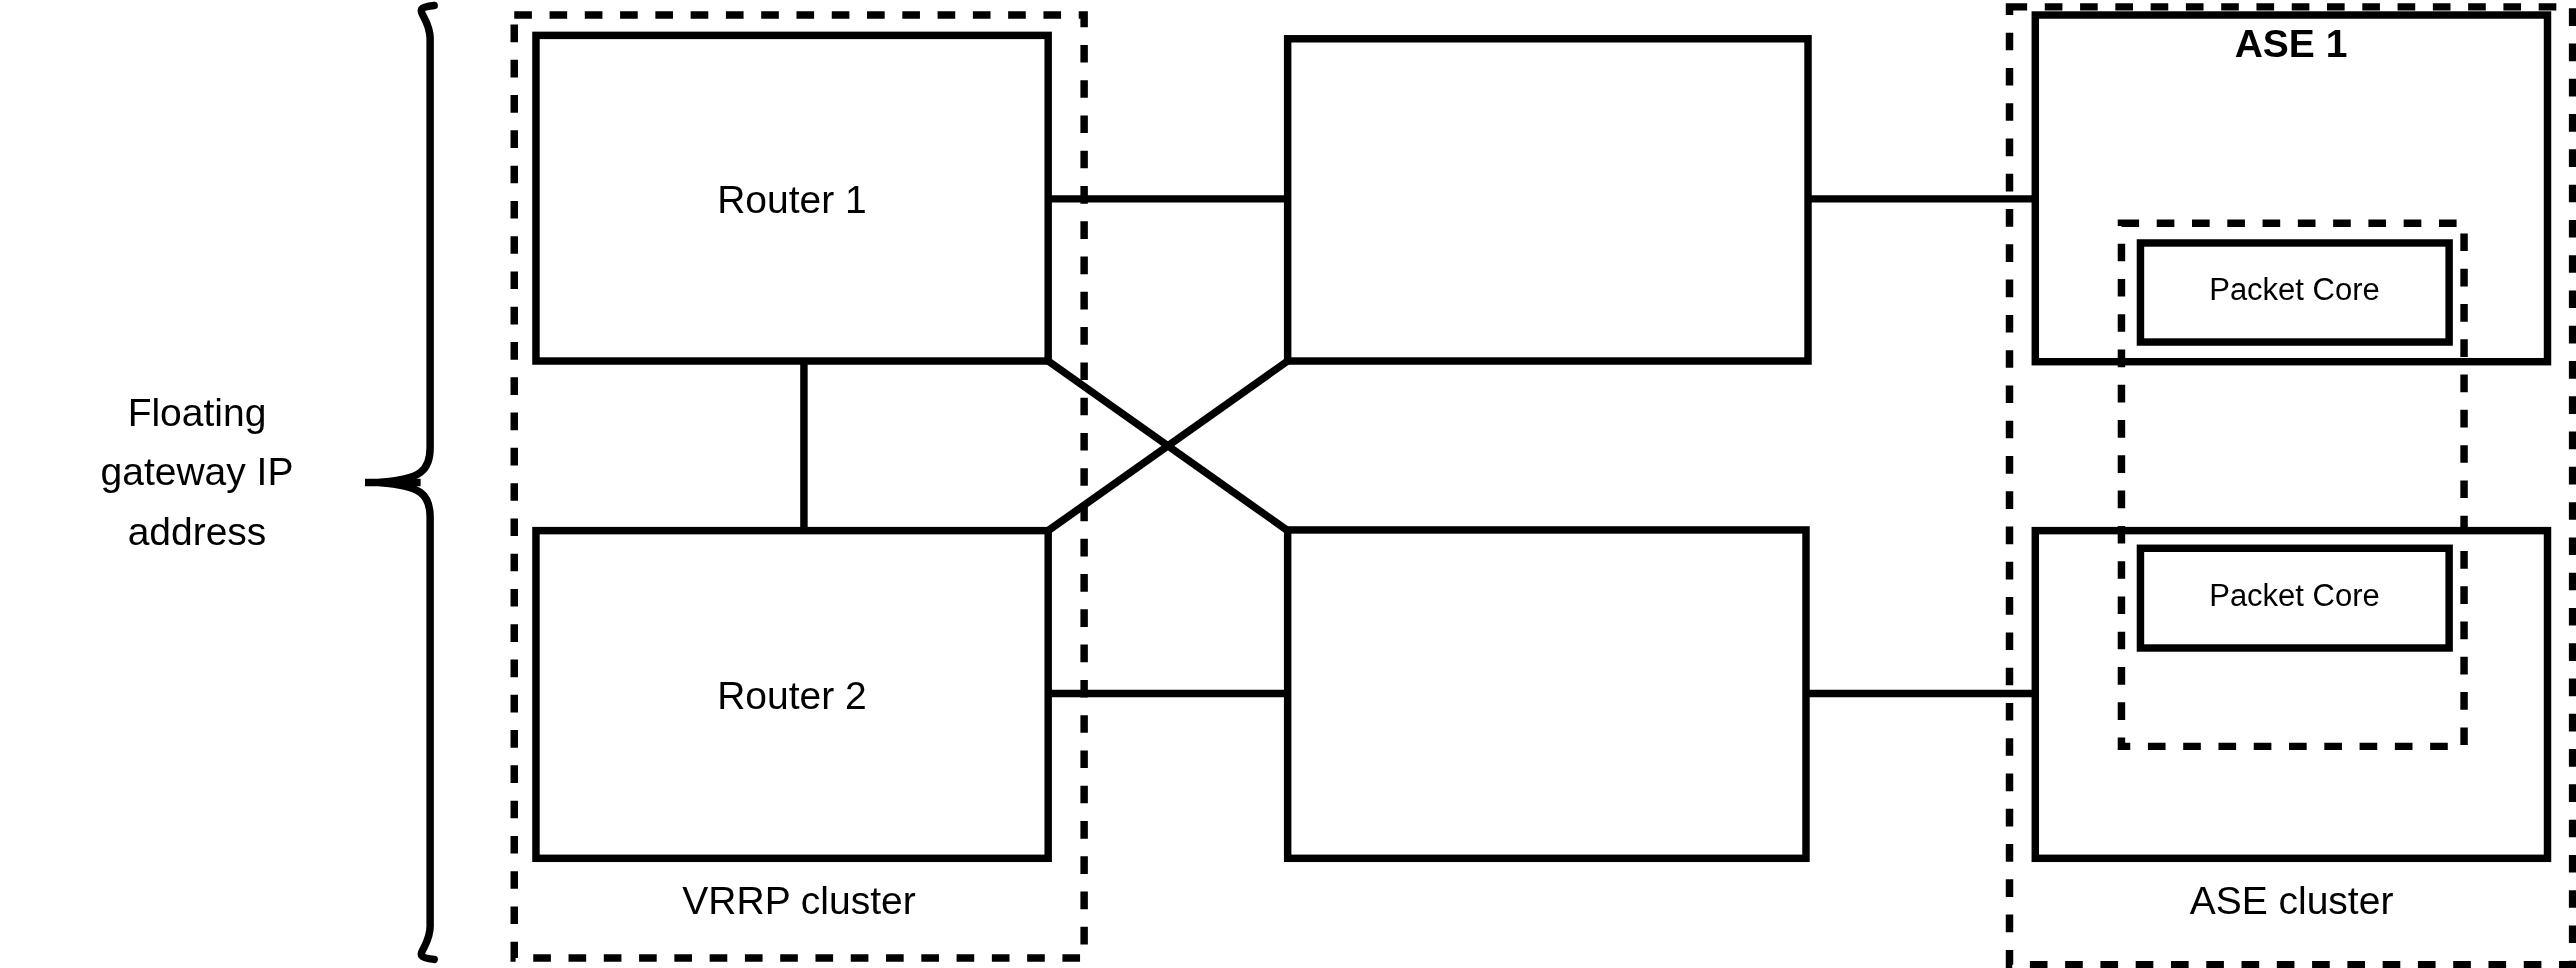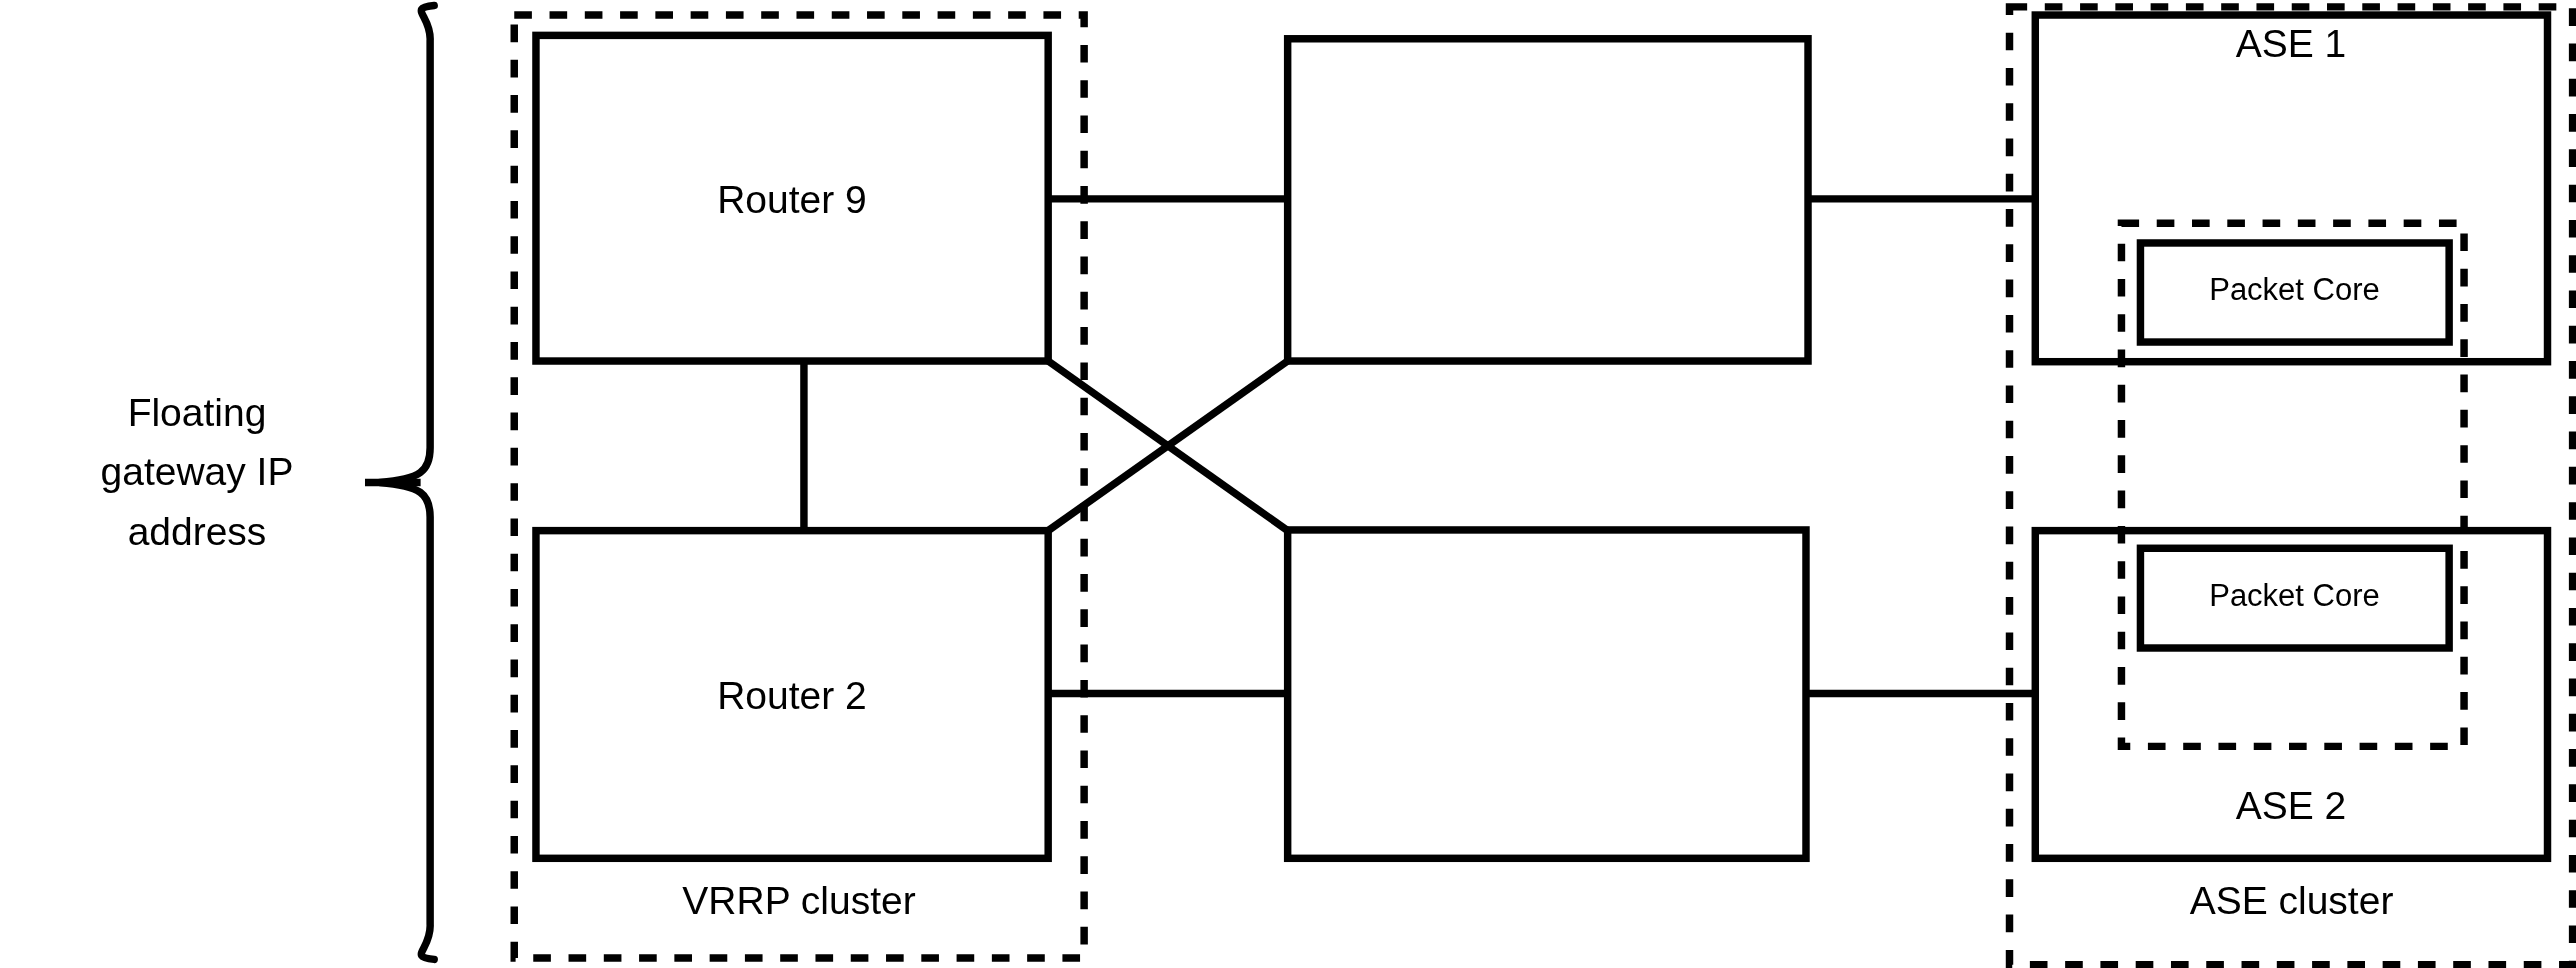--- a/index.html
+++ b/index.html
@@ -106,29 +106,28 @@
 
     <rect x="3155" y="358" width="455" height="146" fill="#ffffff" stroke="#000000" stroke-width="11"></rect>
 
     <rect x="3155" y="808" width="455" height="147" fill="#ffffff" stroke="#000000" stroke-width="11"></rect>
   </svg>
 
   <div class="side-label" style="left:41px; top:383px; width:312px;text-align:center;">Floating
 gateway IP
 address</div>
 
-  <div class="node-label" style="left:536px; top:178px; width:512px;">Router 9</div>
+  <div class="node-label" style="left:536px; top:178px; width:512px;">Router 1</div>
 
   <div class="node-label" style="left:536px; top:674px; width:512px;">Router 2</div>
 
 
 
-  <div class="node-label" style="left:2035px; top:22px; width:512px;">ASE 1</div>
+  <div class="node-label" style="left:2035px; top:22px; width:512px;font-weight:bold;">ASE 1</div>
 
-  <div class="node-label" style="left:2035px; top:784px; width:512px;">ASE 2</div>
 
   <div class="node-label small-label" style="left:2140px; top:273px; width:309px;">Packet Core</div>
 
   <div class="node-label small-label" style="left:2140px; top:579px; width:309px;">Packet Core</div>
 
   <div class="group-label" style="left:2010px; top:879px; width:563px;">ASE cluster</div>
 
   <div class="group-label" style="left:514px; top:879px; width:570px;">VRRP cluster</div>
 
 

